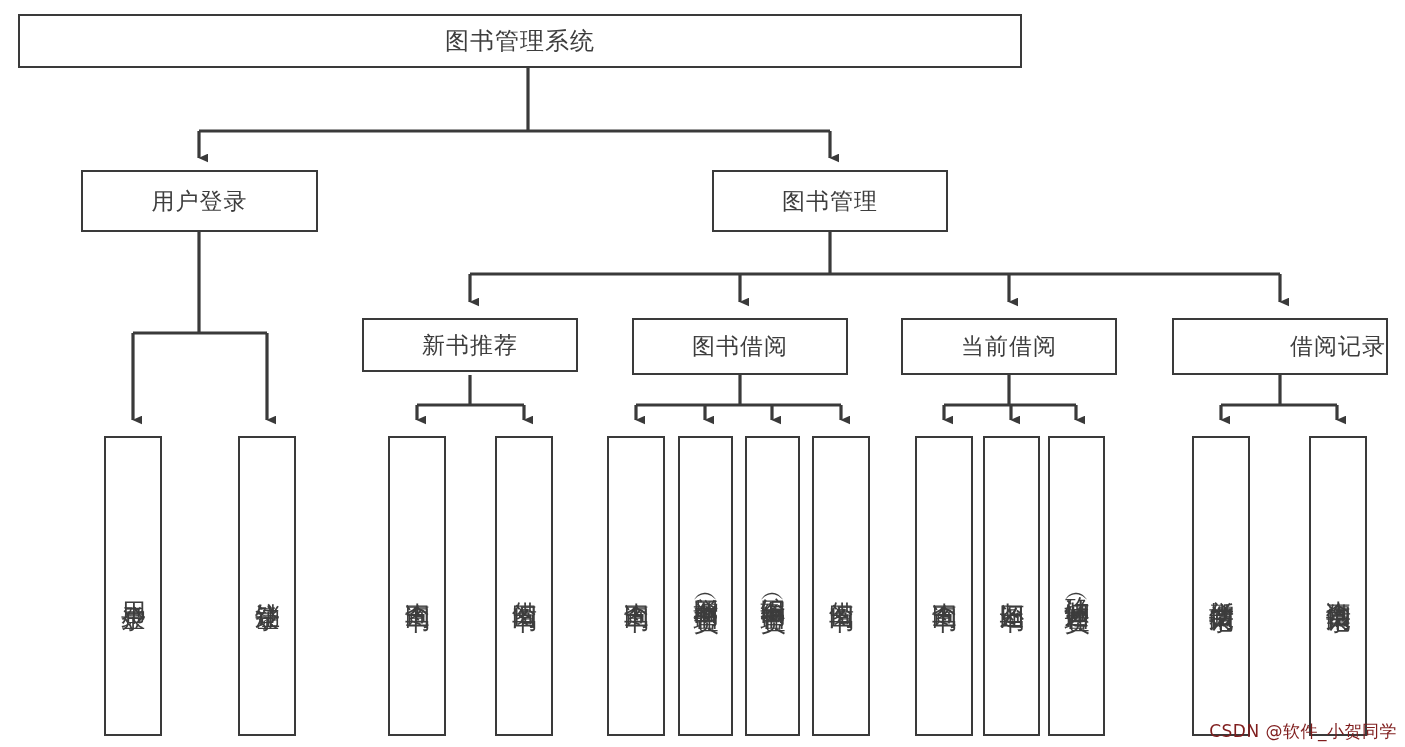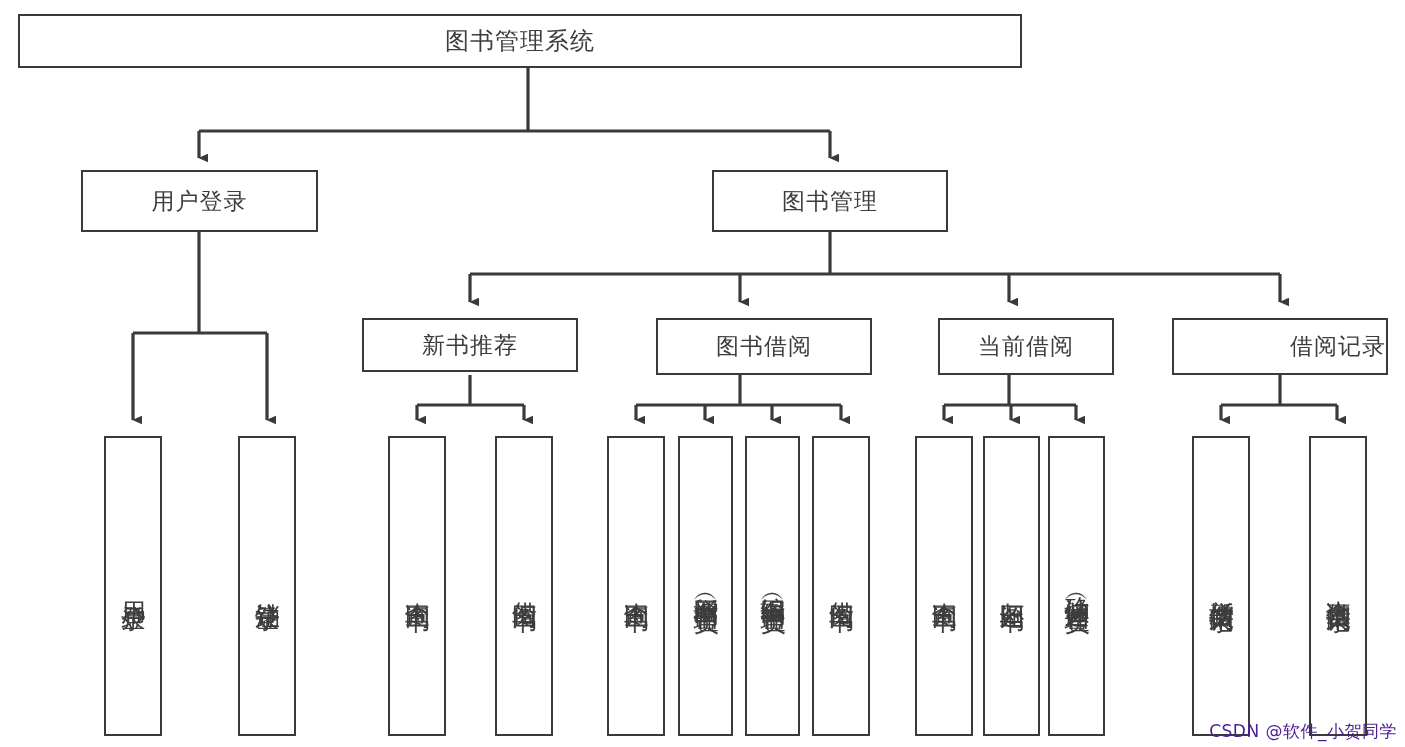--- a/index.html
+++ b/index.html
@@ -54,21 +54,21 @@
     line-height:1.12;
     letter-spacing:2px;
     white-space:nowrap;
     color:#3d3d3d;
   }
   .watermark{
     position:absolute;
     right:8px;
     bottom:4px;
     font-size:17px;
-    color:#4c1d95;
+    color:#7f1d1d;
     white-space:nowrap;
     z-index:5;
     letter-spacing:0.5px;
   }
 </style>
 </head>
 <body>
 
 <div id="canvas">
 
@@ -131,25 +131,25 @@
   </div>
 
   <div class="node horiz" style="left:712px; top:170px; width:236px; height:62px;">
     <span>图书管理</span>
   </div>
 
   <div class="node horiz" style="left:362px; top:318px; width:216px; height:54px;">
     <span>新书推荐</span>
   </div>
 
-  <div class="node horiz" style="left:656px; top:318px; width:216px; height:57px;">
+  <div class="node horiz" style="left:632px; top:318px; width:216px; height:57px;">
     <span>图书借阅</span>
   </div>
 
-  <div class="node horiz" style="left:901px; top:318px; width:176px; height:57px;margin-left:37px;">
+  <div class="node horiz" style="left:901px; top:318px; width:216px; height:57px;">
     <span>当前借阅</span>
   </div>
 
   <div class="node horiz" style="left:1172px; top:318px; width:216px; height:57px;justify-content:flex-end;">
     <span>借阅记录</span>
   </div>
 
   <div class="node vert" style="left:104px; top:436px; width:58px; height:300px;">
     <span class="vlabel">用户登录</span>
   </div>

